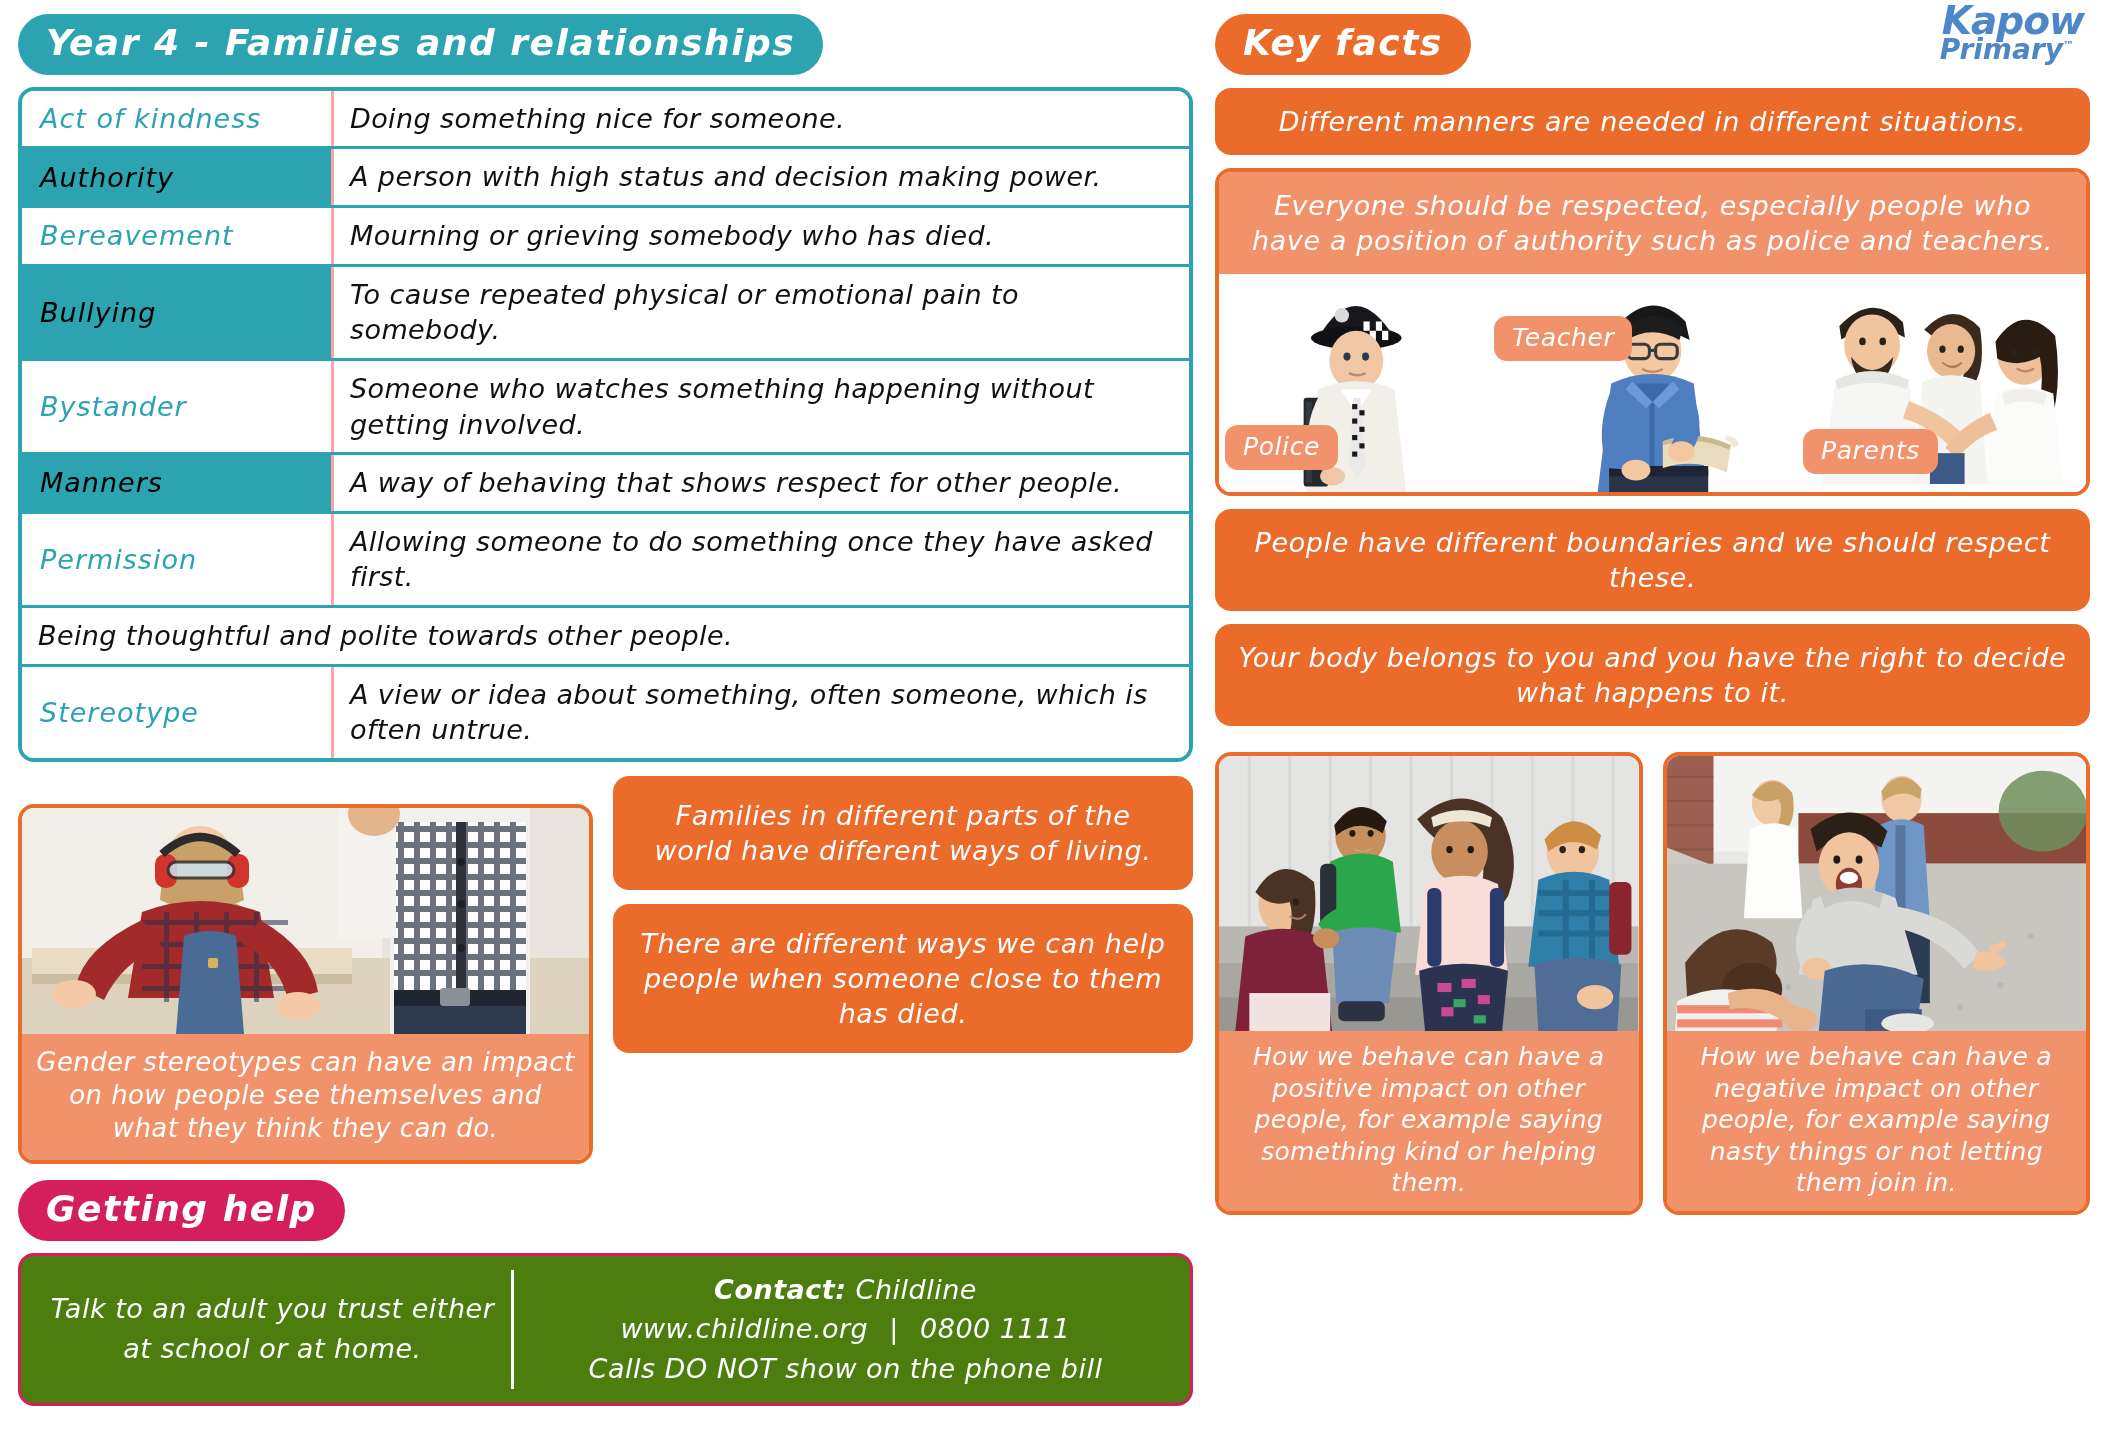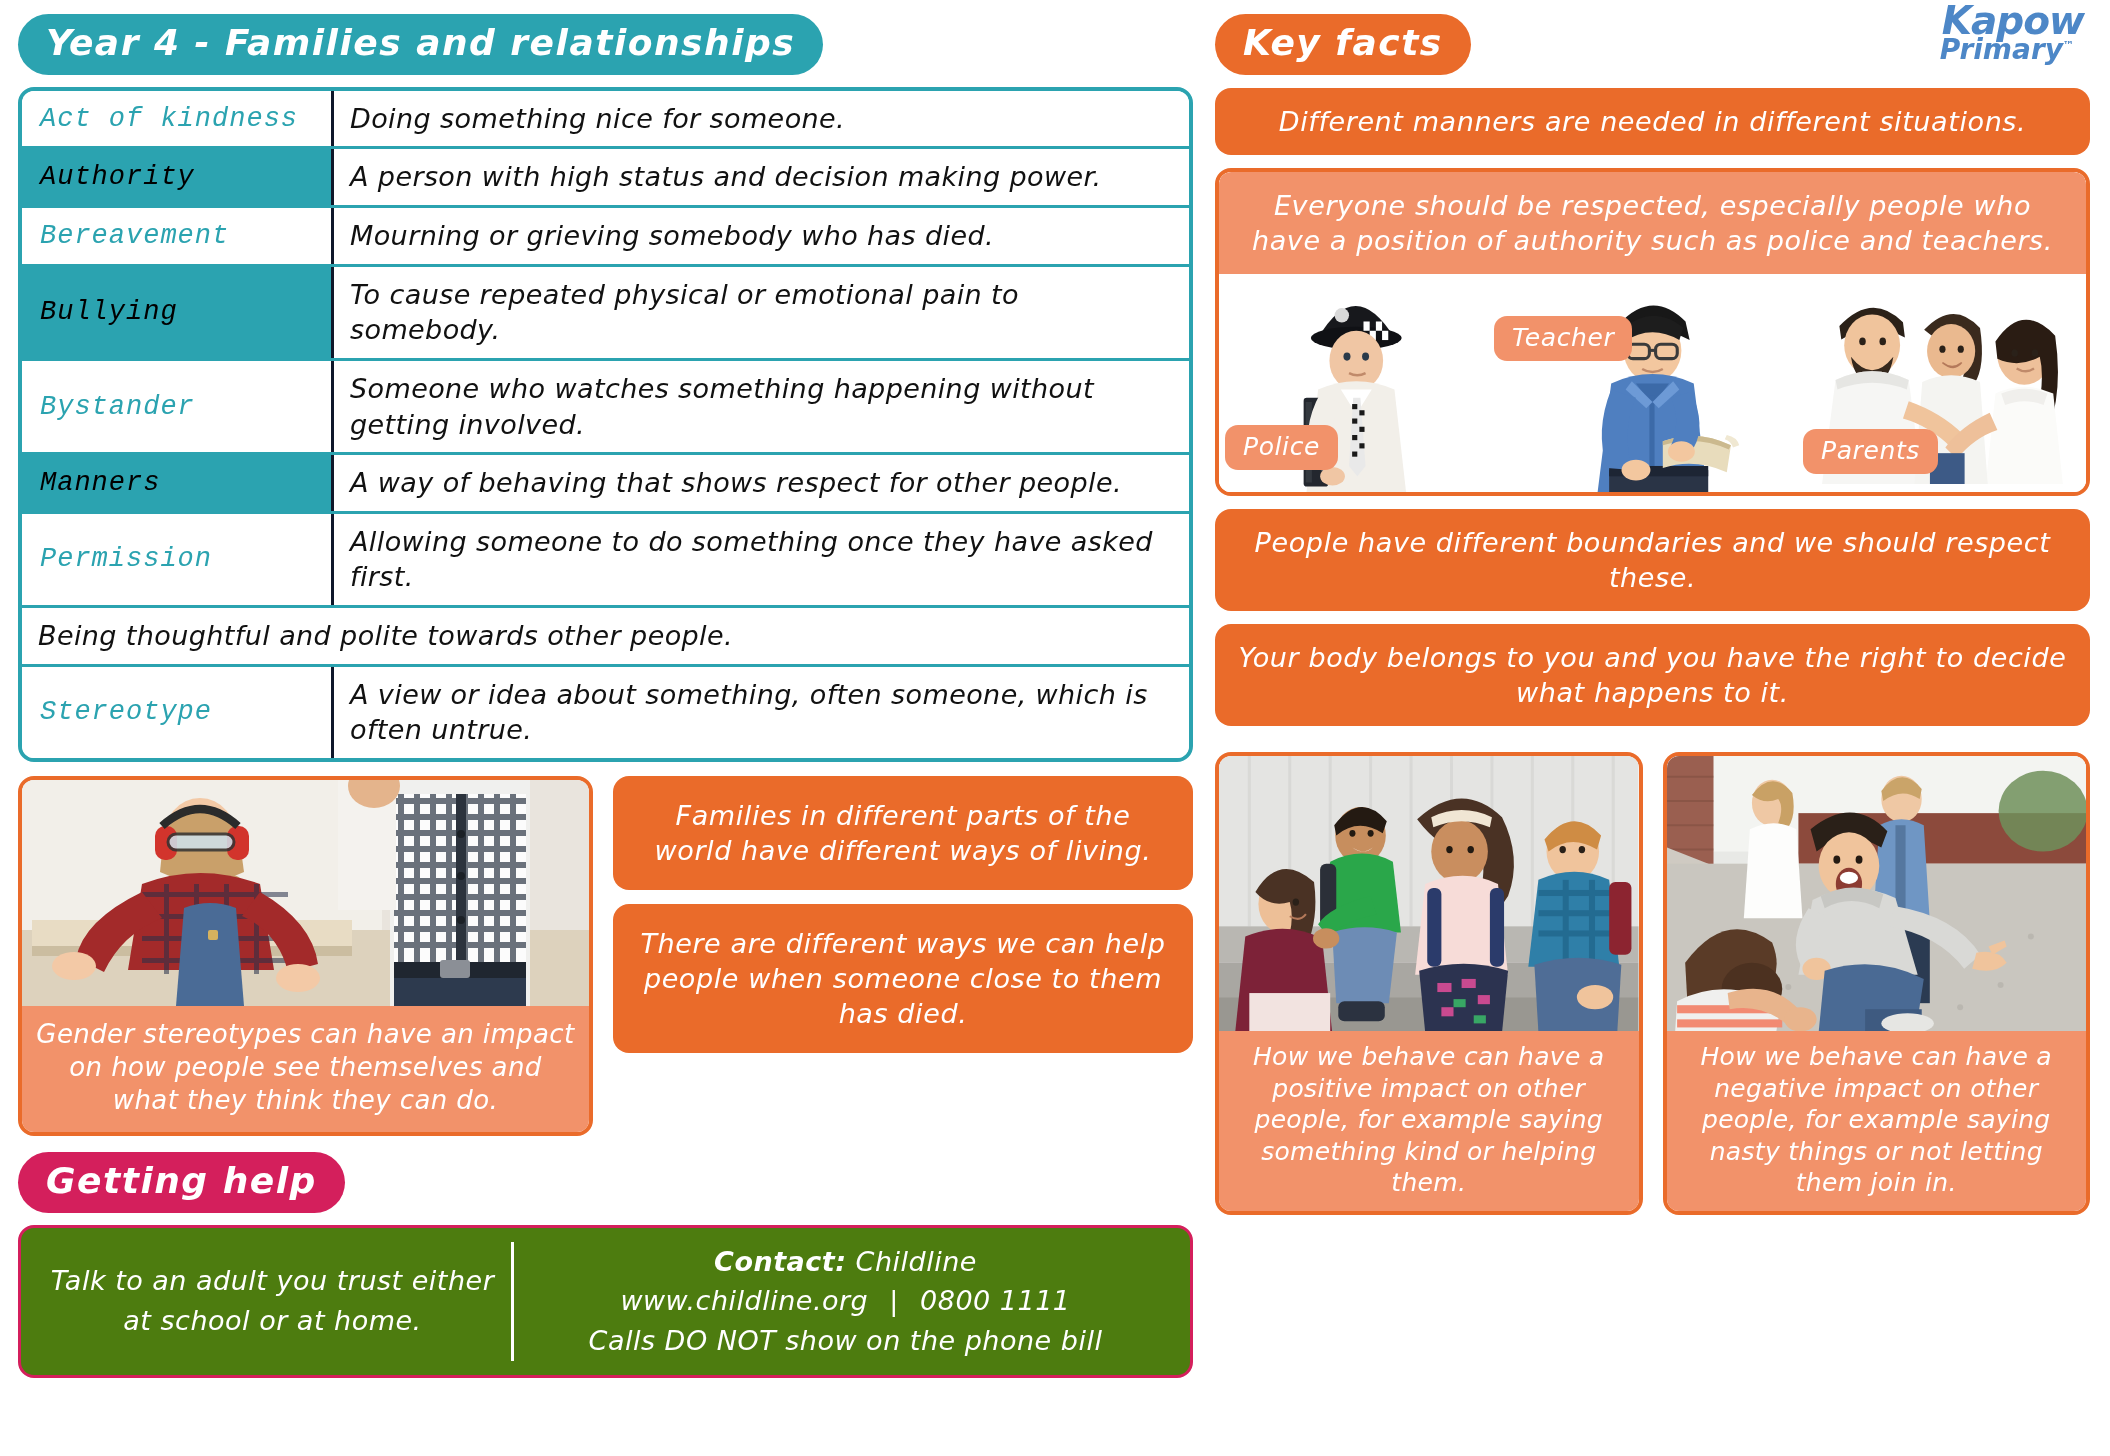--- a/index.html
+++ b/index.html
@@ -43,22 +43,21 @@
   }
   .vrow { display: flex; align-items: stretch; border-bottom: 3px solid #2ba3b0; }
   .vrow:last-child { border-bottom: none; }
   .vterm {
     width: 312px; flex: none;
     display: flex; align-items: center;
     padding: 10px 18px;
     font-size: 27px;
     font-style: italic;
     letter-spacing: 1px;
-    border-right: 3px solid #0f172a;
-    font-family: Liberation Mono, monospace;
+    border-right: 3px solid #fca5a5;
   }
   .vrow.odd .vterm { background: #ffffff; color: #2ba3b0; }
   .vrow.even .vterm { background: #2ba3b0; color: #000000; }
   .vdef {
     flex: 1;
     display: flex; align-items: center;
     padding: 10px 16px;
     font-size: 27px;
     font-style: italic;
     color: #111;
@@ -131,20 +130,21 @@
   }
 
   
   .lower { display: flex; gap: 20px; margin-top: 14px; }
   .stereo-card {
     width: 575px; flex: none;
     border: 4px solid #ea6b2a;
     border-radius: 16px;
     overflow: hidden;
     background: #fff;
+    margin-top: 28px;
   }
   .stereo-img { height: 226px; position: relative; overflow: hidden; }
   .stereo-cap {
     background: #f2926a; color: #fff;
     font-size: 26px; font-style: italic; text-align: center;
     padding: 12px 14px 14px 14px; line-height: 1.28; letter-spacing: 0.4px;
   }
   .stereo-right { flex: 1; display: flex; flex-direction: column; gap: 14px; }
   .stereo-right .fact { margin-top: 0; padding: 22px 20px; }
 

